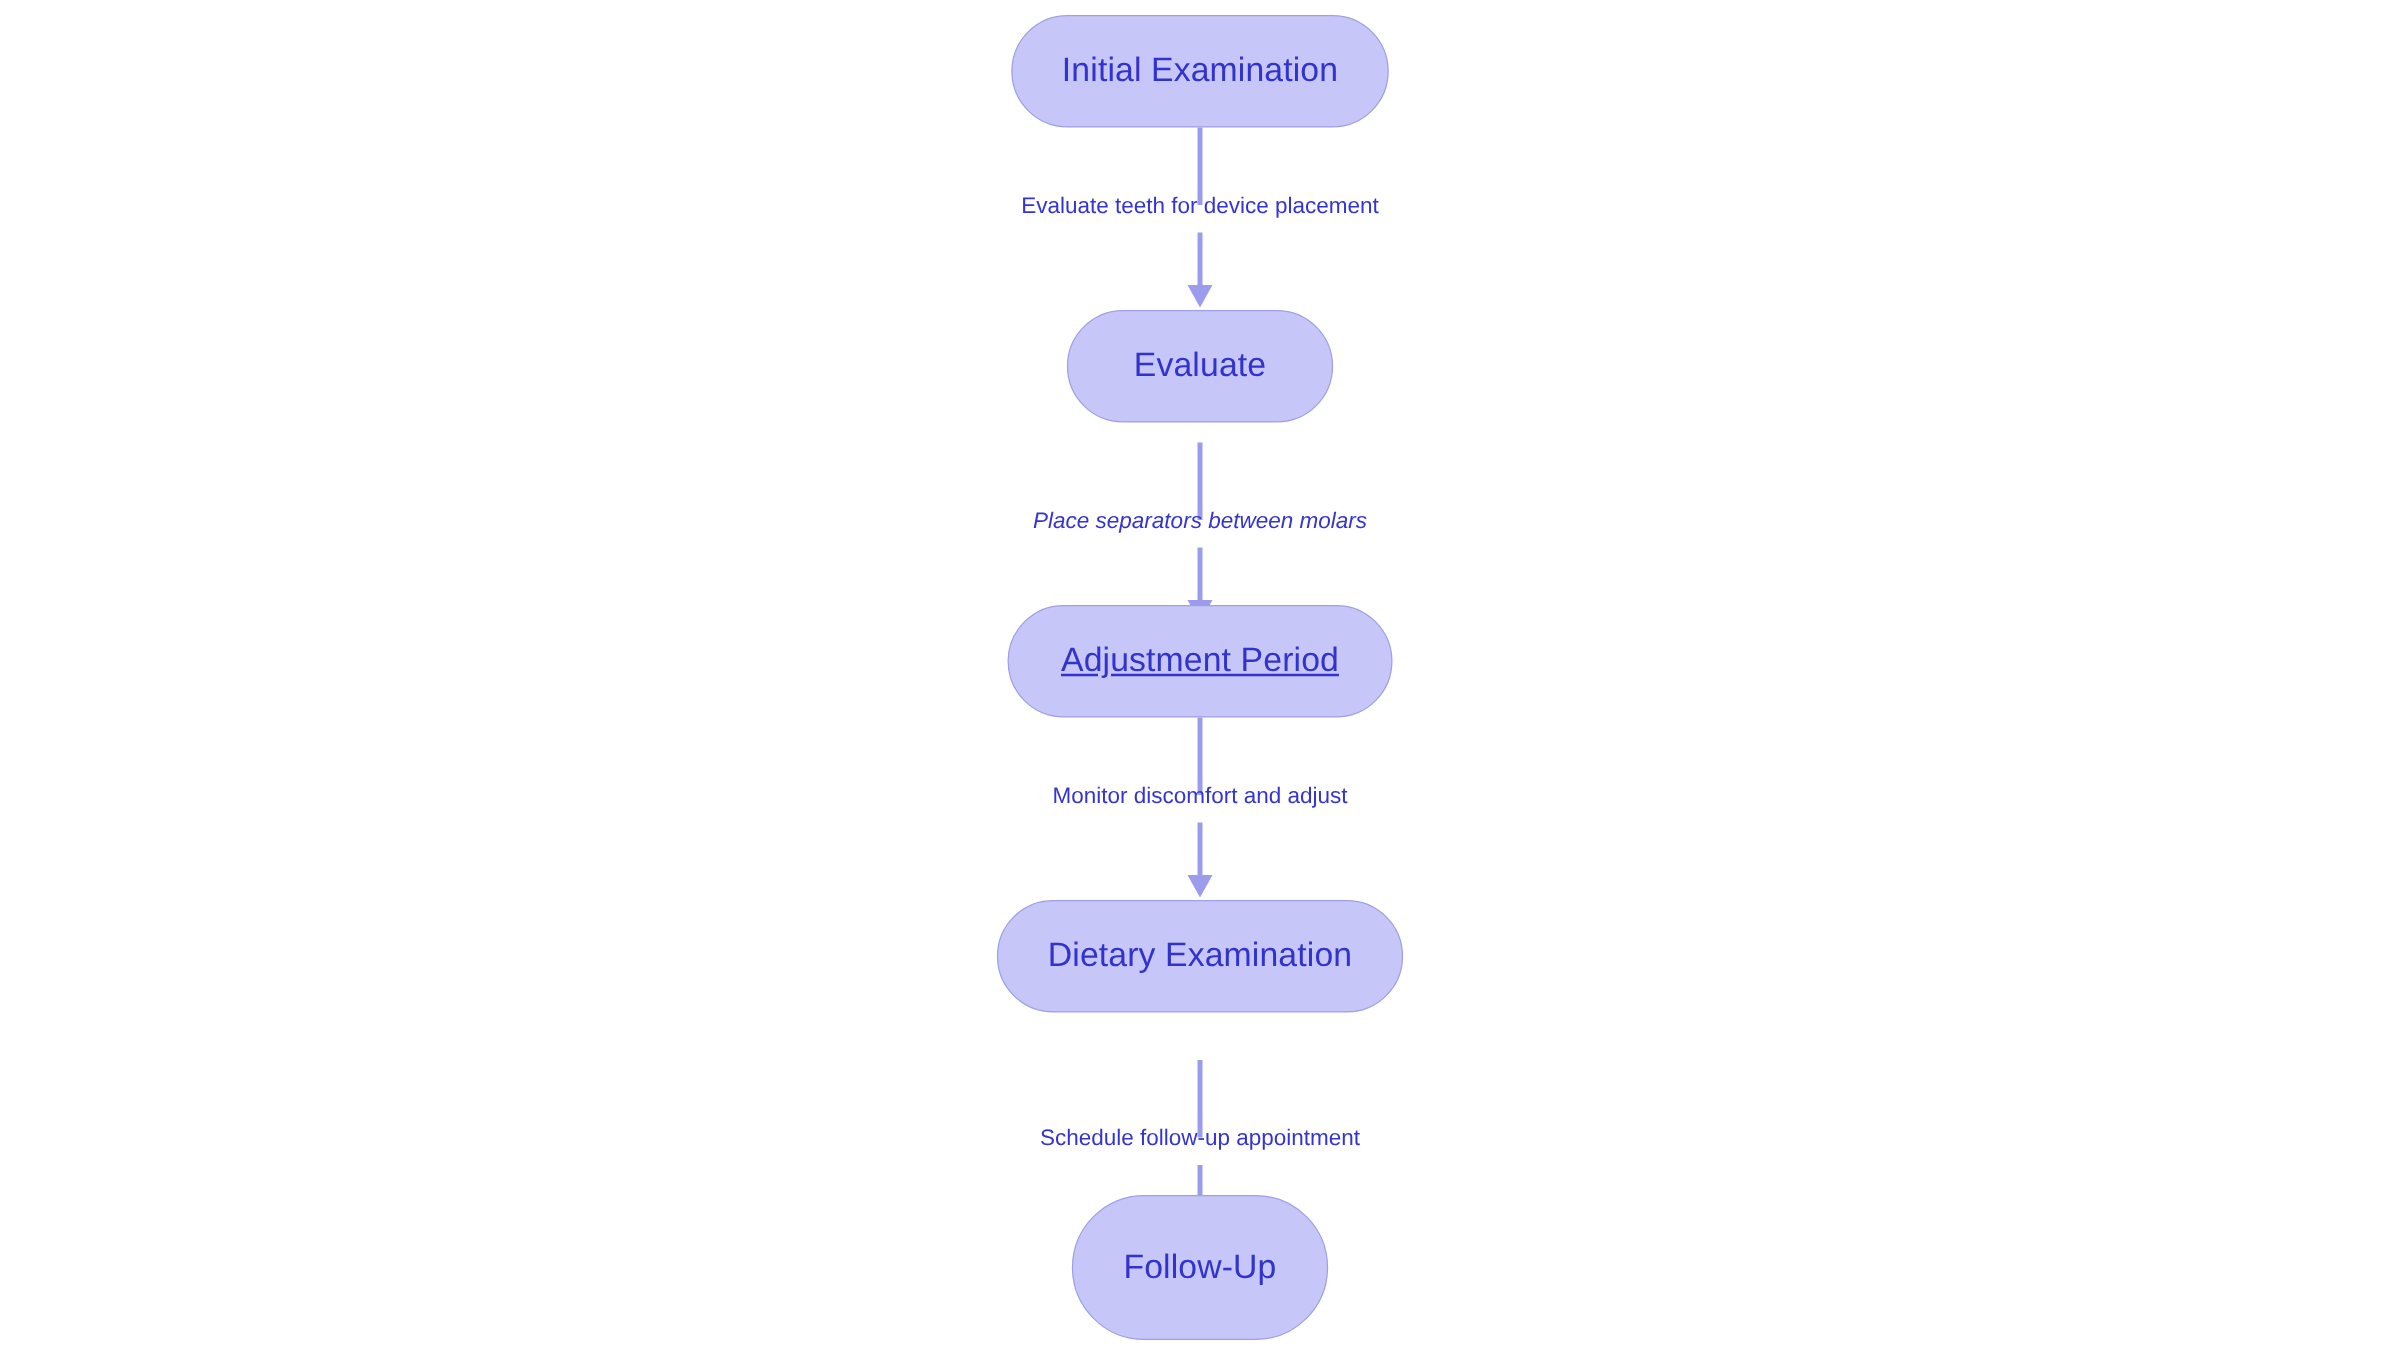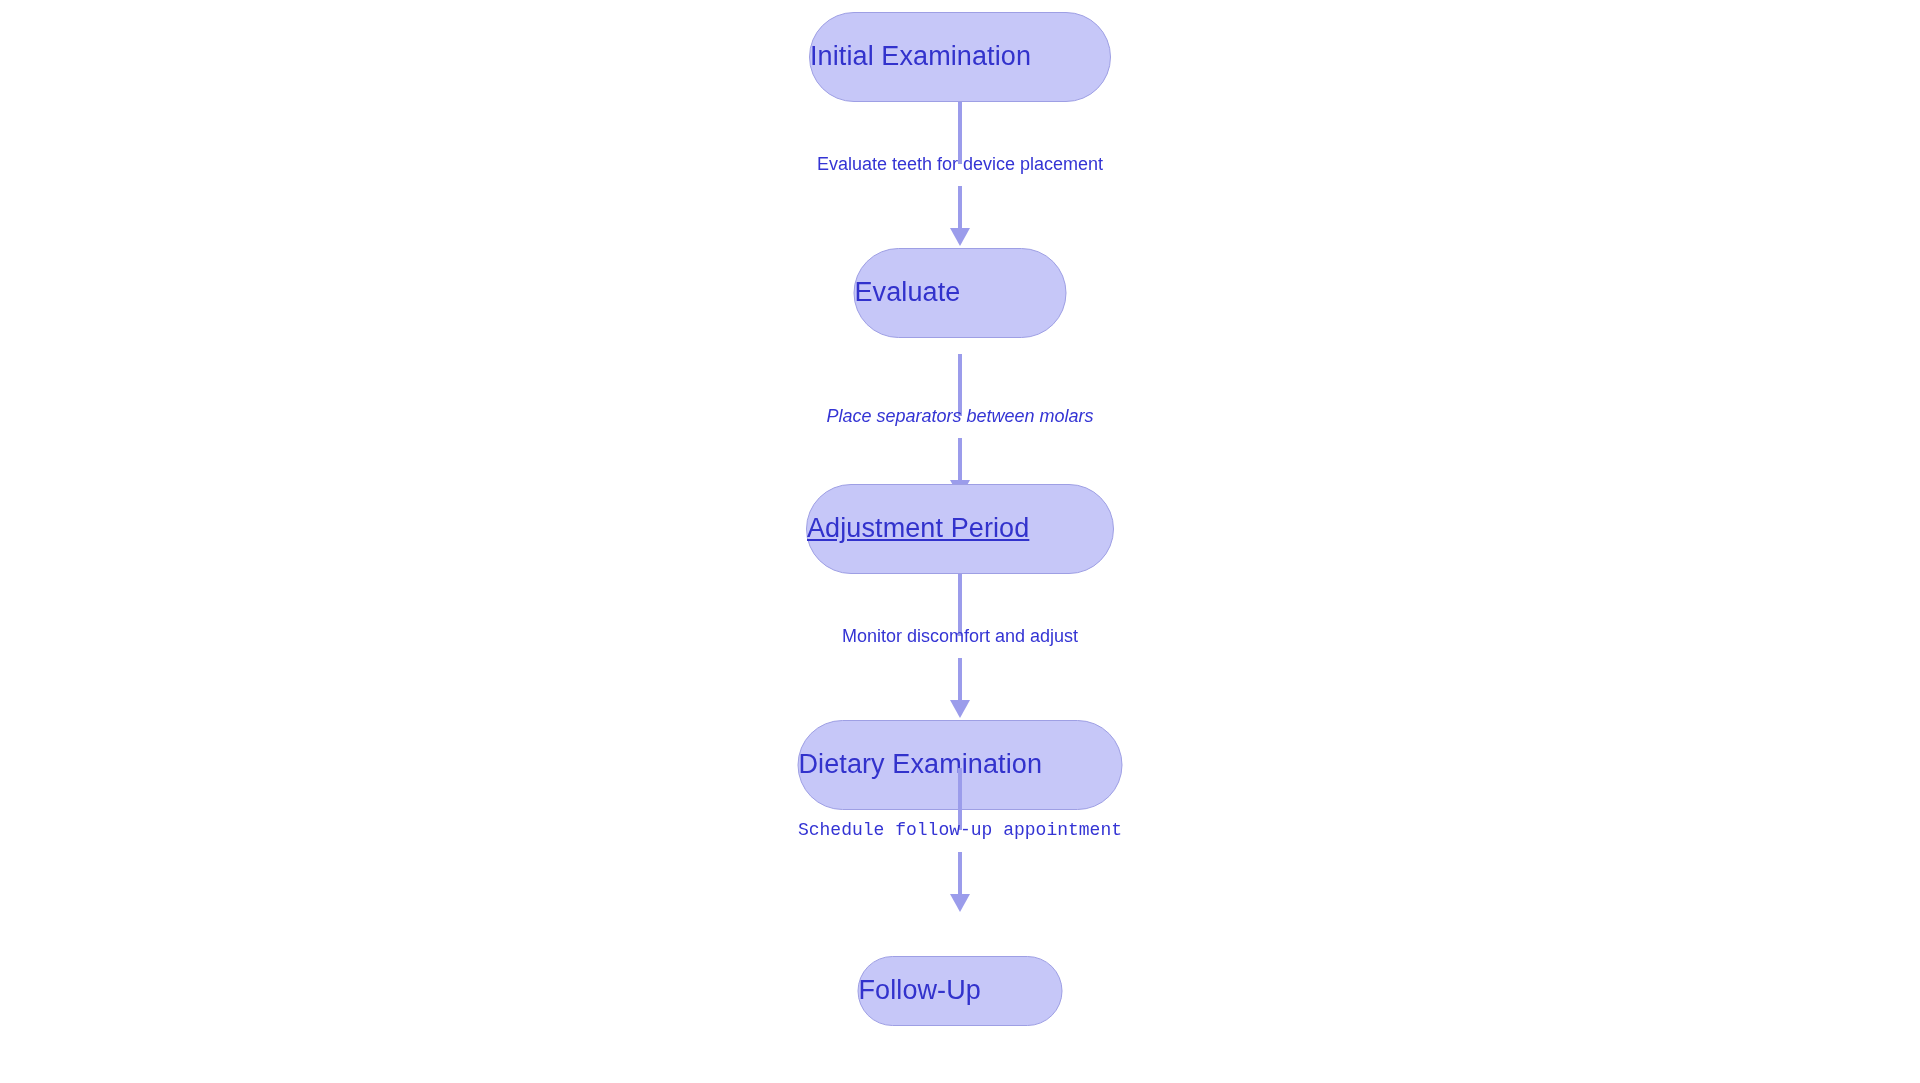--- a/index.html
+++ b/index.html
@@ -19,56 +19,56 @@
     background: #ffffff;
   }
 
   
   .node {
     position: absolute;
     left: 50%;
     transform: translateX(-50%);
     display: flex;
     align-items: center;
-    justify-content: flex-start;
+    justify-content: center;
     background: #c6c7f8;
     border: 1px solid #9e9fe4;
     border-radius: 9999px;
     color: #3232cc;
     font-size: 27px;
     font-weight: 400;
     letter-spacing: 0.1px;
     white-space: nowrap;
     line-height: 1;
   }
 
   .node-label {
     display: block;
     padding-bottom: 2px;
   }
 
   #node-initial-examination { top: 12px;  width: 302px; height: 90px; }
   #node-placement           { top: 248px; width: 213px; height: 90px; }
   #node-adjustment-period   { top: 484px; width: 308px; height: 90px; text-decoration: underline; }
   #node-dietary-restrictions{ top: 720px; width: 325px; height: 90px; }
-  #node-follow-up           { top: 956px; width: 205px; height: 70px; }
+  #node-follow-up           { top: 956px; width: 205px; height: 116px; }
 
   
   .edge {
     position: absolute;
     left: 50%;
     transform: translateX(-50%);
     width: 600px;
     height: 146px;
   }
 
   #edge-1 { top: 102px; }
   #edge-2 { top: 354px; font-style: italic; }
   #edge-3 { top: 574px; }
-  #edge-4 { top: 768px; font-family: Liberation Mono, monospace; }
+  #edge-4 { top: 848px; }
 
   .edge-line {
     position: absolute;
     left: 50%;
     transform: translateX(-50%);
     width: 4px;
     background: #9b9ceb;
   }
 
   .edge-line-top    { top: 0px;  height: 62px; }

